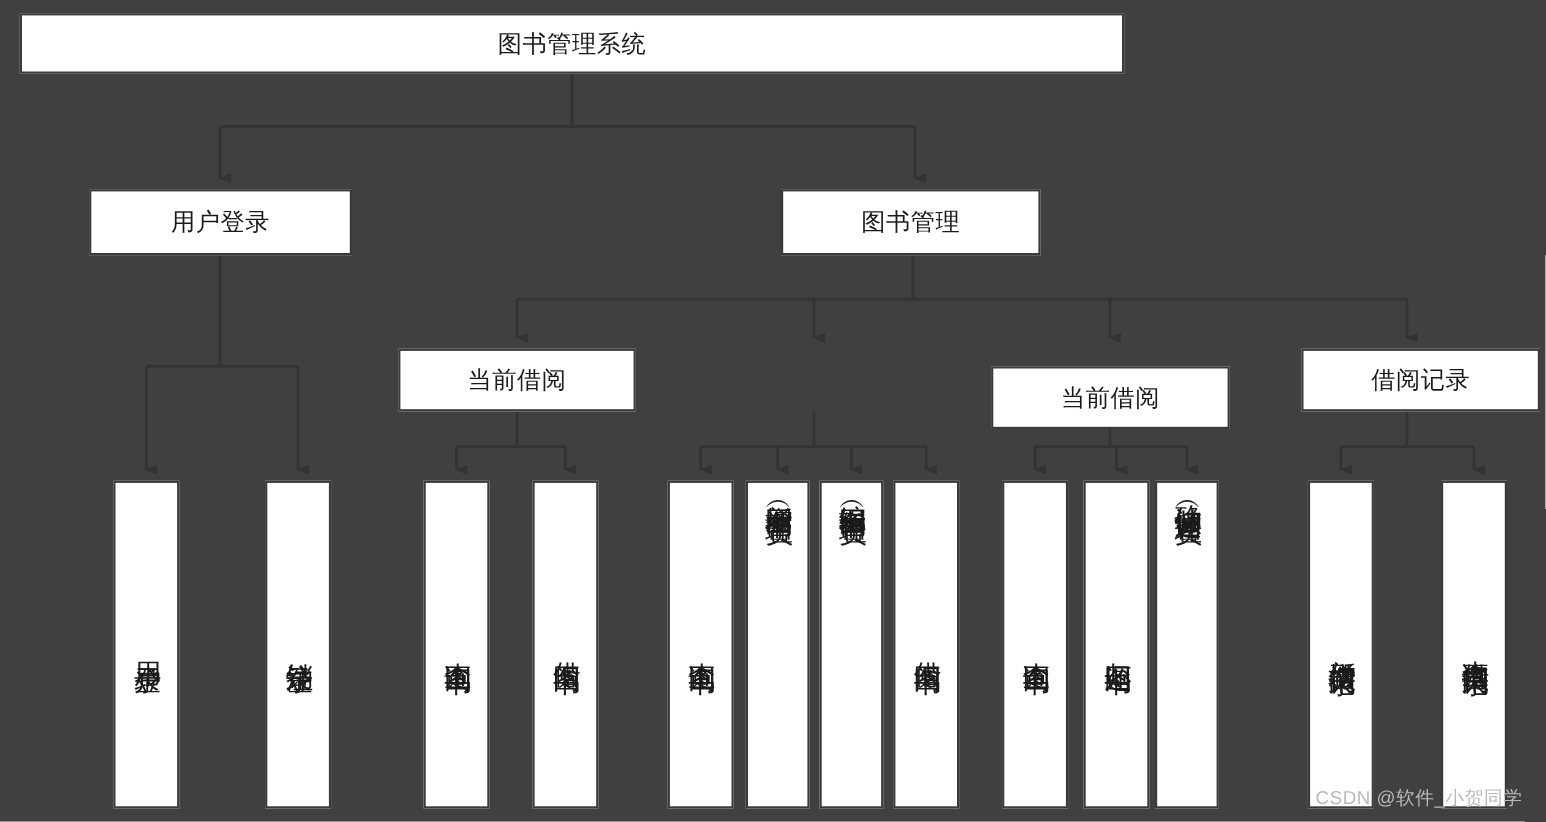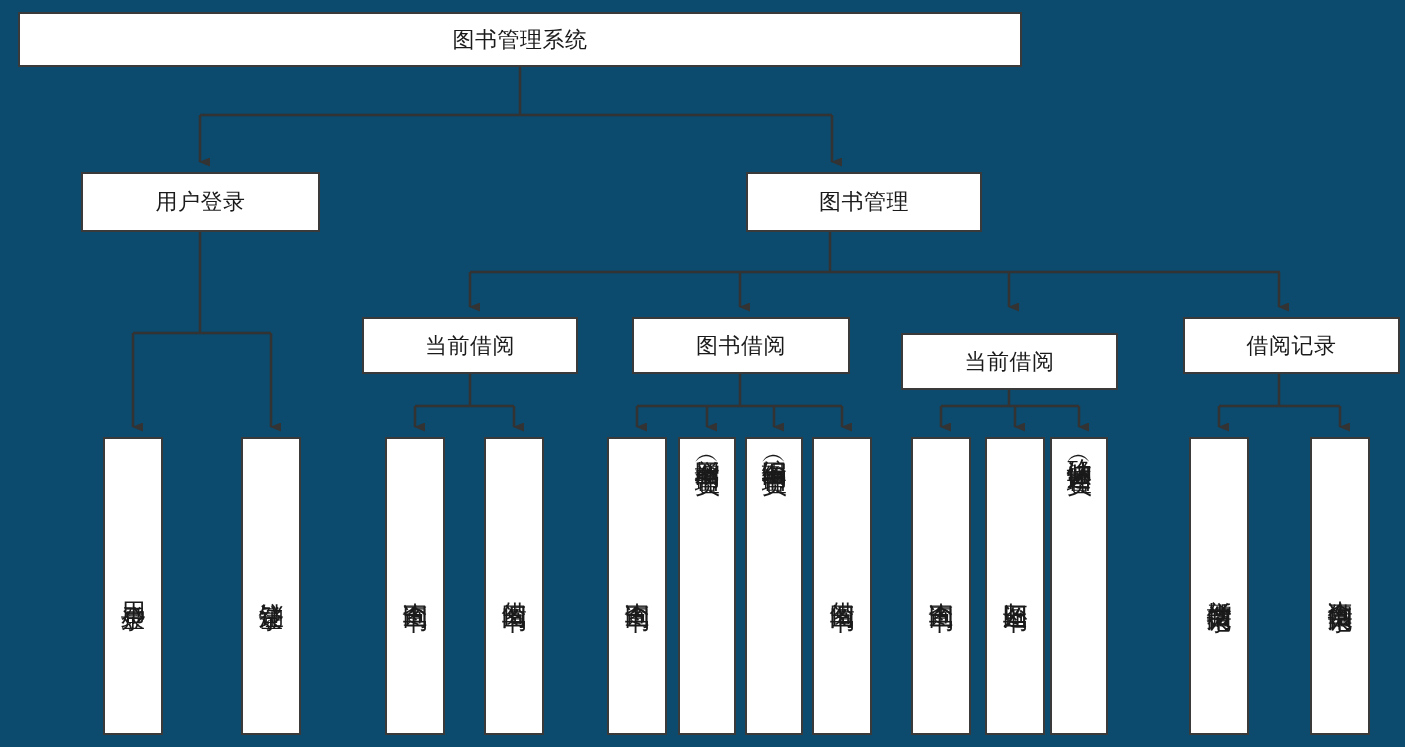--- a/index.html
+++ b/index.html
@@ -7,21 +7,21 @@
     padding: 0;
     background: #ffffff;
   }
   body {
     font-family: "Liberation Sans", "DejaVu Sans", sans-serif;
   }
   #canvas {
     position: relative;
     width: 1405px;
     height: 747px;
-    background: #0c4a6e;
+    background: #404040;
     overflow: hidden;
     text-decoration: underline;
   }
   svg#wires {
     position: absolute;
     left: 0;
     top: 0;
     width: 1405px;
     height: 747px;
     pointer-events: none;
@@ -130,29 +130,26 @@
     </g>
   </svg>
 
   <div class="node horiz" style="left:18px; top:12px; width:1004px; height:55px;">
     <span class="node-label">图书管理系统</span>
   </div>
 
   <div class="node horiz" style="left:81px; top:172px; width:239px; height:60px;">
     <span class="node-label">用户登录</span>
   </div>
-  <div class="node horiz" style="left:746px; top:172px; width:236px; height:60px;">
+  <div class="node horiz" style="left:710px; top:172px; width:236px; height:60px;">
     <span class="node-label">图书管理</span>
   </div>
 
   <div class="node horiz" style="left:362px; top:317px; width:216px; height:57px;">
     <span class="node-label">当前借阅</span>
-  </div>
-  <div class="node horiz" style="left:632px; top:317px; width:218px; height:57px;">
-    <span class="node-label">图书借阅</span>
   </div>
   <div class="node horiz" style="left:901px; top:317px; width:217px; height:57px;margin-top:16px;">
     <span class="node-label">当前借阅</span>
   </div>
   <div class="node horiz" style="left:1171px; top:317px; width:217px; height:57px;margin-left:12px;">
     <span class="node-label">借阅记录</span>
   </div>
 
   <div class="node vert center" style="left:103px; top:437px; width:60px; height:298px;">
     <span class="node-label">用户登录</span>
@@ -187,14 +184,15 @@
   <div class="node vert" style="left:1050px; top:437px; width:58px; height:298px;">
     <span class="node-label">确认归还（管理员）</span>
   </div>
   <div class="node vert center" style="left:1189px; top:437px; width:60px; height:298px;">
     <span class="node-label">新增借阅记录</span>
   </div>
   <div class="node vert center" style="left:1310px; top:437px; width:60px; height:298px;">
     <span class="node-label">查询借阅记录</span>
   </div>
 
+  <div class="watermark" style="left:1196px; top:714px;">CSDN @软件_小贺同学</div>
 
 </div>
 
 </body></html>

